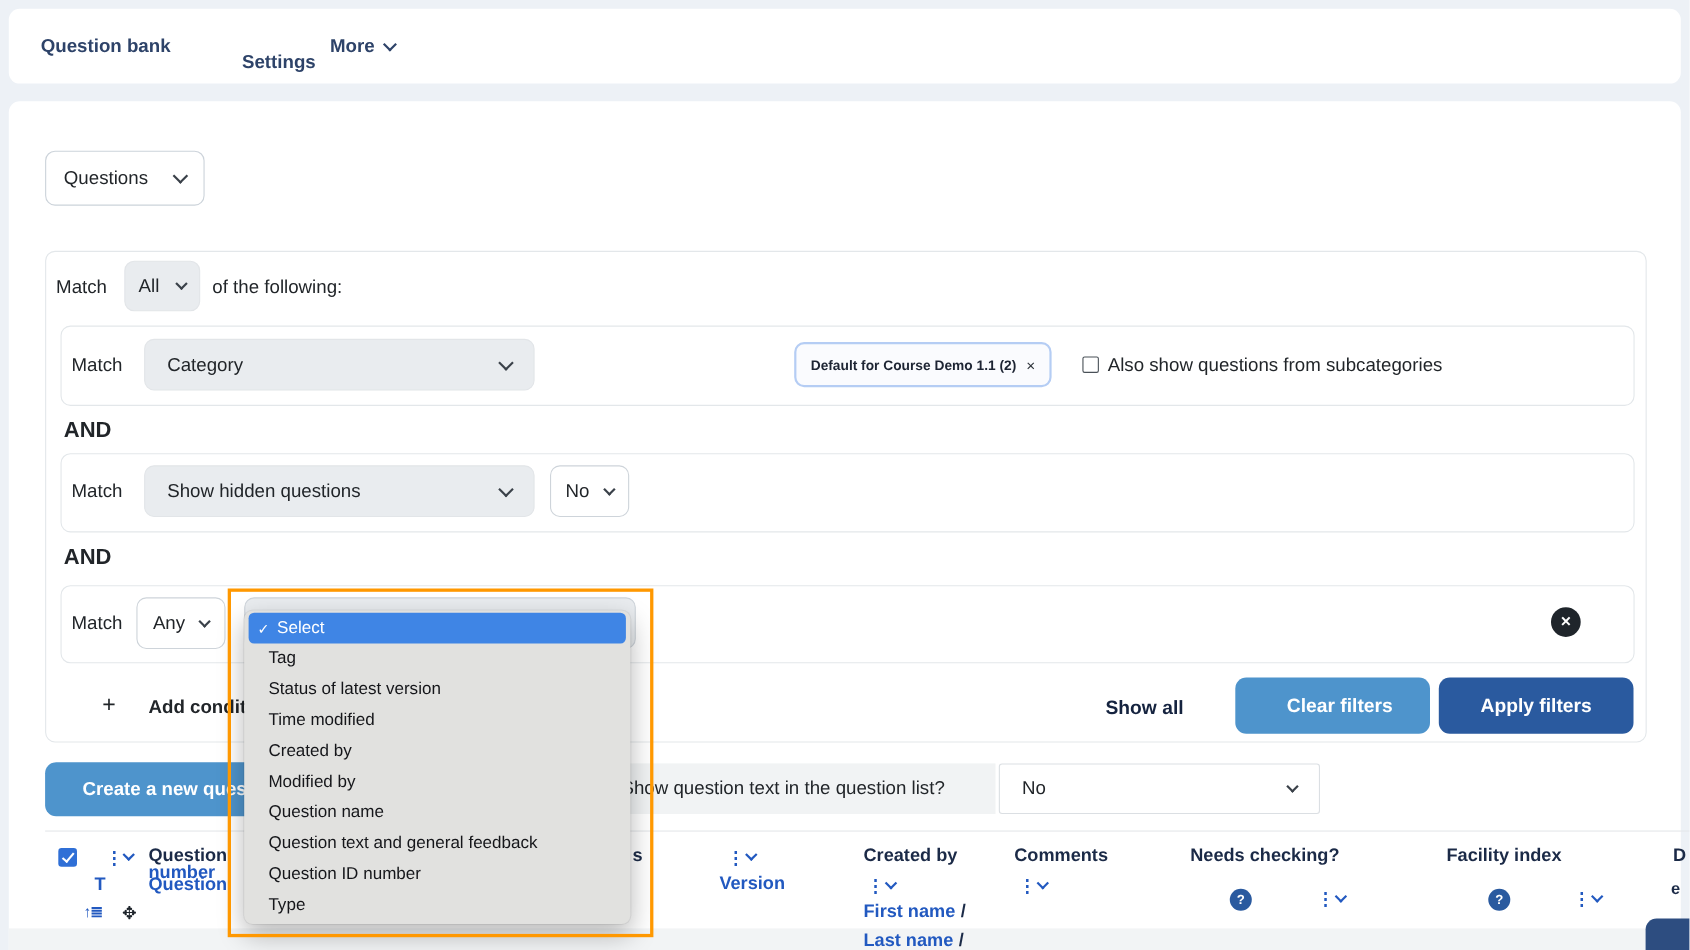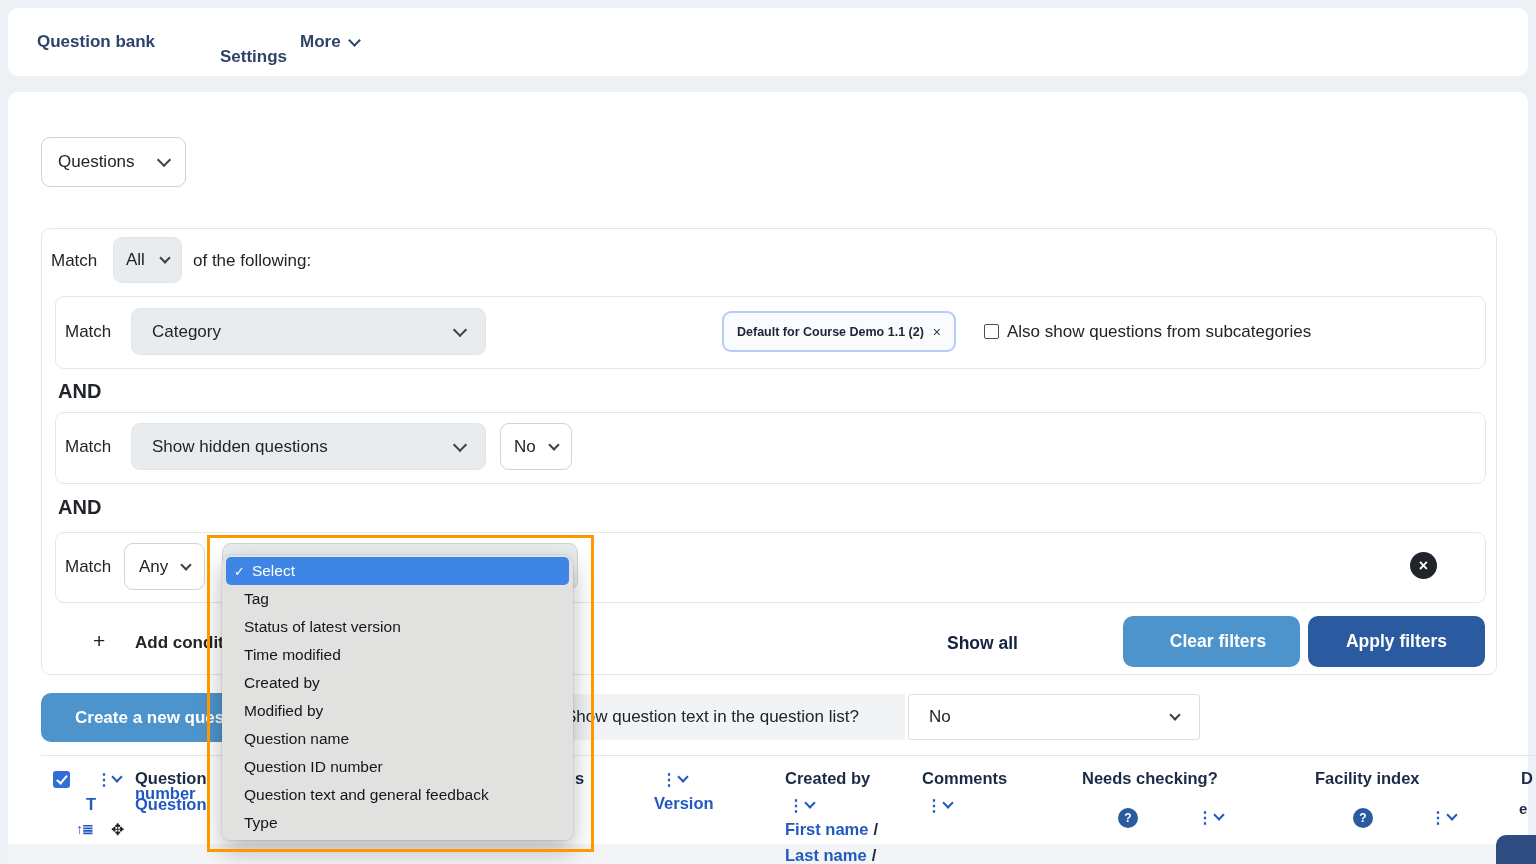--- a/index.html
+++ b/index.html
@@ -100,21 +100,21 @@
     <span class="chev" style="width:6px;height:6px;"></span>
   </div>
   <div class="selectbox gray-select" style="left:222px;top:543px;width:356px;height:47px;border:1px solid #ced4da;"></div>
   <div class="abs" style="left:1410px;top:552px;width:27px;height:27px;border-radius:50%;background:#1f252b;
               display:flex;align-items:center;justify-content:center;">
     <span style="color:#fff;font-weight:bold;font-size:16px;line-height:1;">×</span>
   </div>
 
   <span class="abs" style="left:93px;top:629px;font-size:21px;color:#212529;">+</span>
   <span class="abs bold" style="left:135px;top:633px;font-size:17px;white-space:nowrap;">Add condition</span>
-  <span class="abs bold" style="left:947px;top:633px;font-size:17.5px;color:#15233f;">Show all</span>
+  <span class="abs bold" style="left:1005px;top:633px;font-size:17.5px;color:#15233f;">Show all</span>
   <div class="btn" style="left:1123px;top:616px;width:177px;height:51px;background:#4e94cc;padding-left:13px;">
     <span>Clear filters</span>
   </div>
   <div class="btn" style="left:1308px;top:616px;width:177px;height:51px;background:#2a5a9f;">
     <span>Apply filters</span>
   </div>
 
   <div class="btn" style="left:41px;top:693px;width:292px;height:49px;background:#4e94cc;justify-content:flex-start;padding-left:34px;font-size:17px;overflow:hidden;white-space:nowrap;">
     <span>Create a new question</span>
   </div>
@@ -178,20 +178,20 @@
     <div class="dd-item selected">
       <span style="font-size:13px;">✓</span>
       <span>Select</span>
     </div>
     <div class="dd-item">Tag</div>
     <div class="dd-item">Status of latest version</div>
     <div class="dd-item">Time modified</div>
     <div class="dd-item">Created by</div>
     <div class="dd-item">Modified by</div>
     <div class="dd-item">Question name</div>
+    <div class="dd-item">Question text and general feedback</div>
     <div class="dd-item">Question ID number</div>
-    <div class="dd-item">Question text and general feedback</div>
     <div class="dd-item">Type</div>
   </div>
 
   <div class="abs" style="left:207px;top:535px;width:387px;height:317px;border:3px solid #ff9800;z-index:50;box-sizing:border-box;"></div>
 
 </div>
 
 </body></html>

